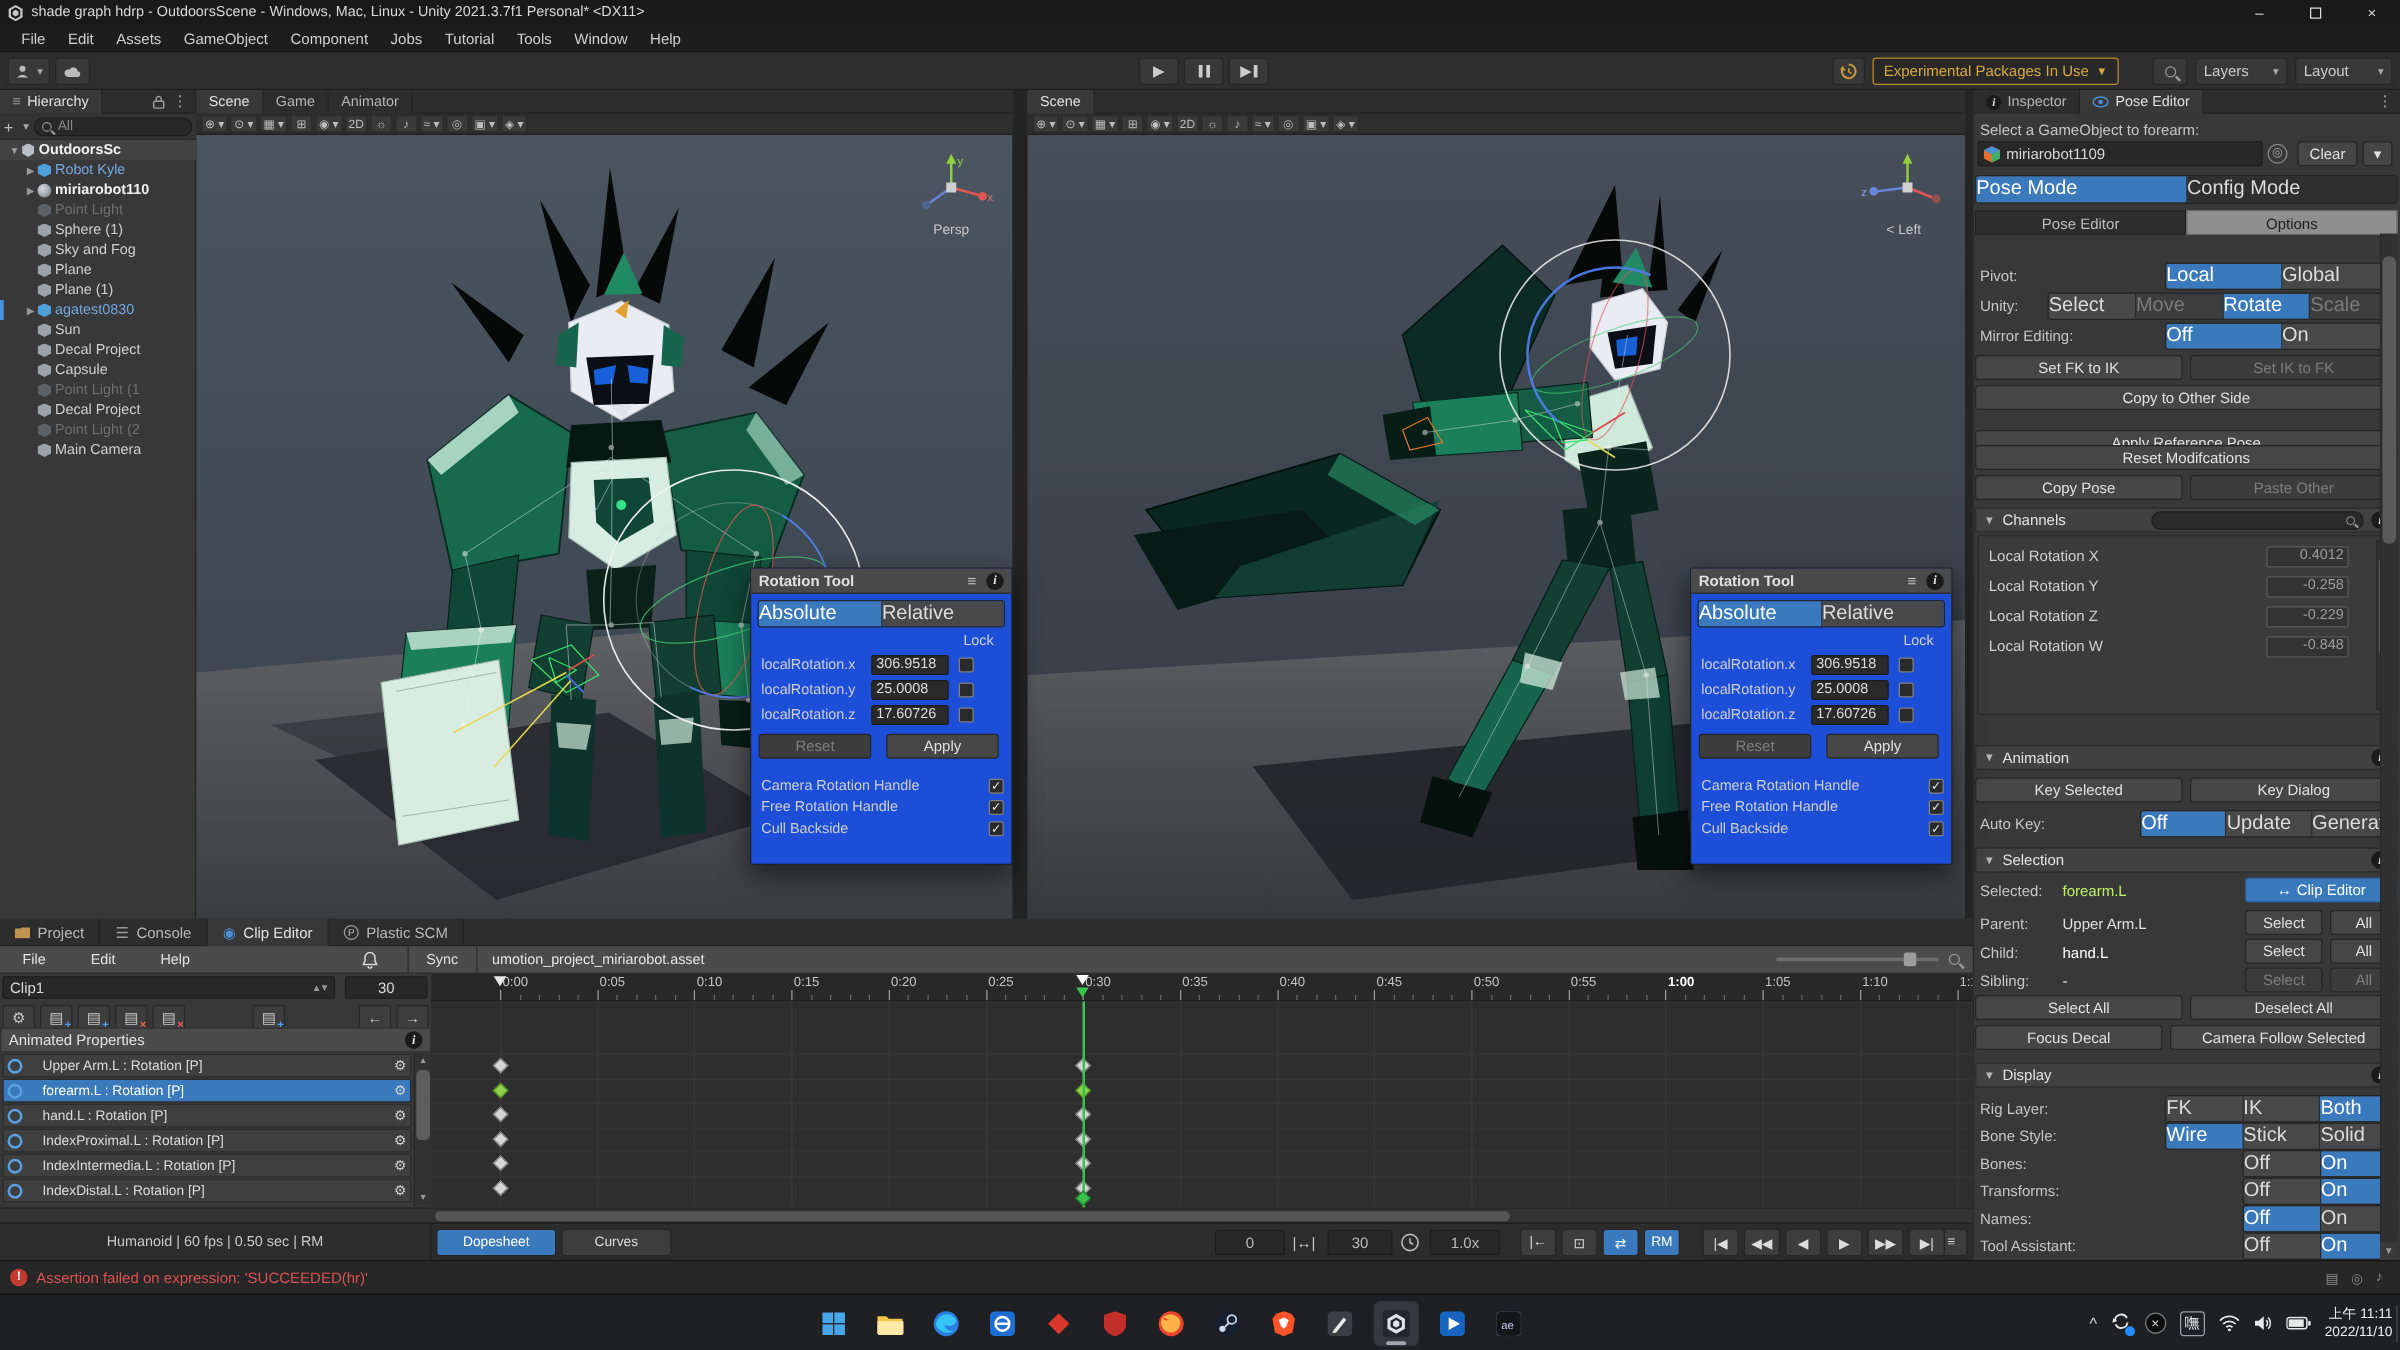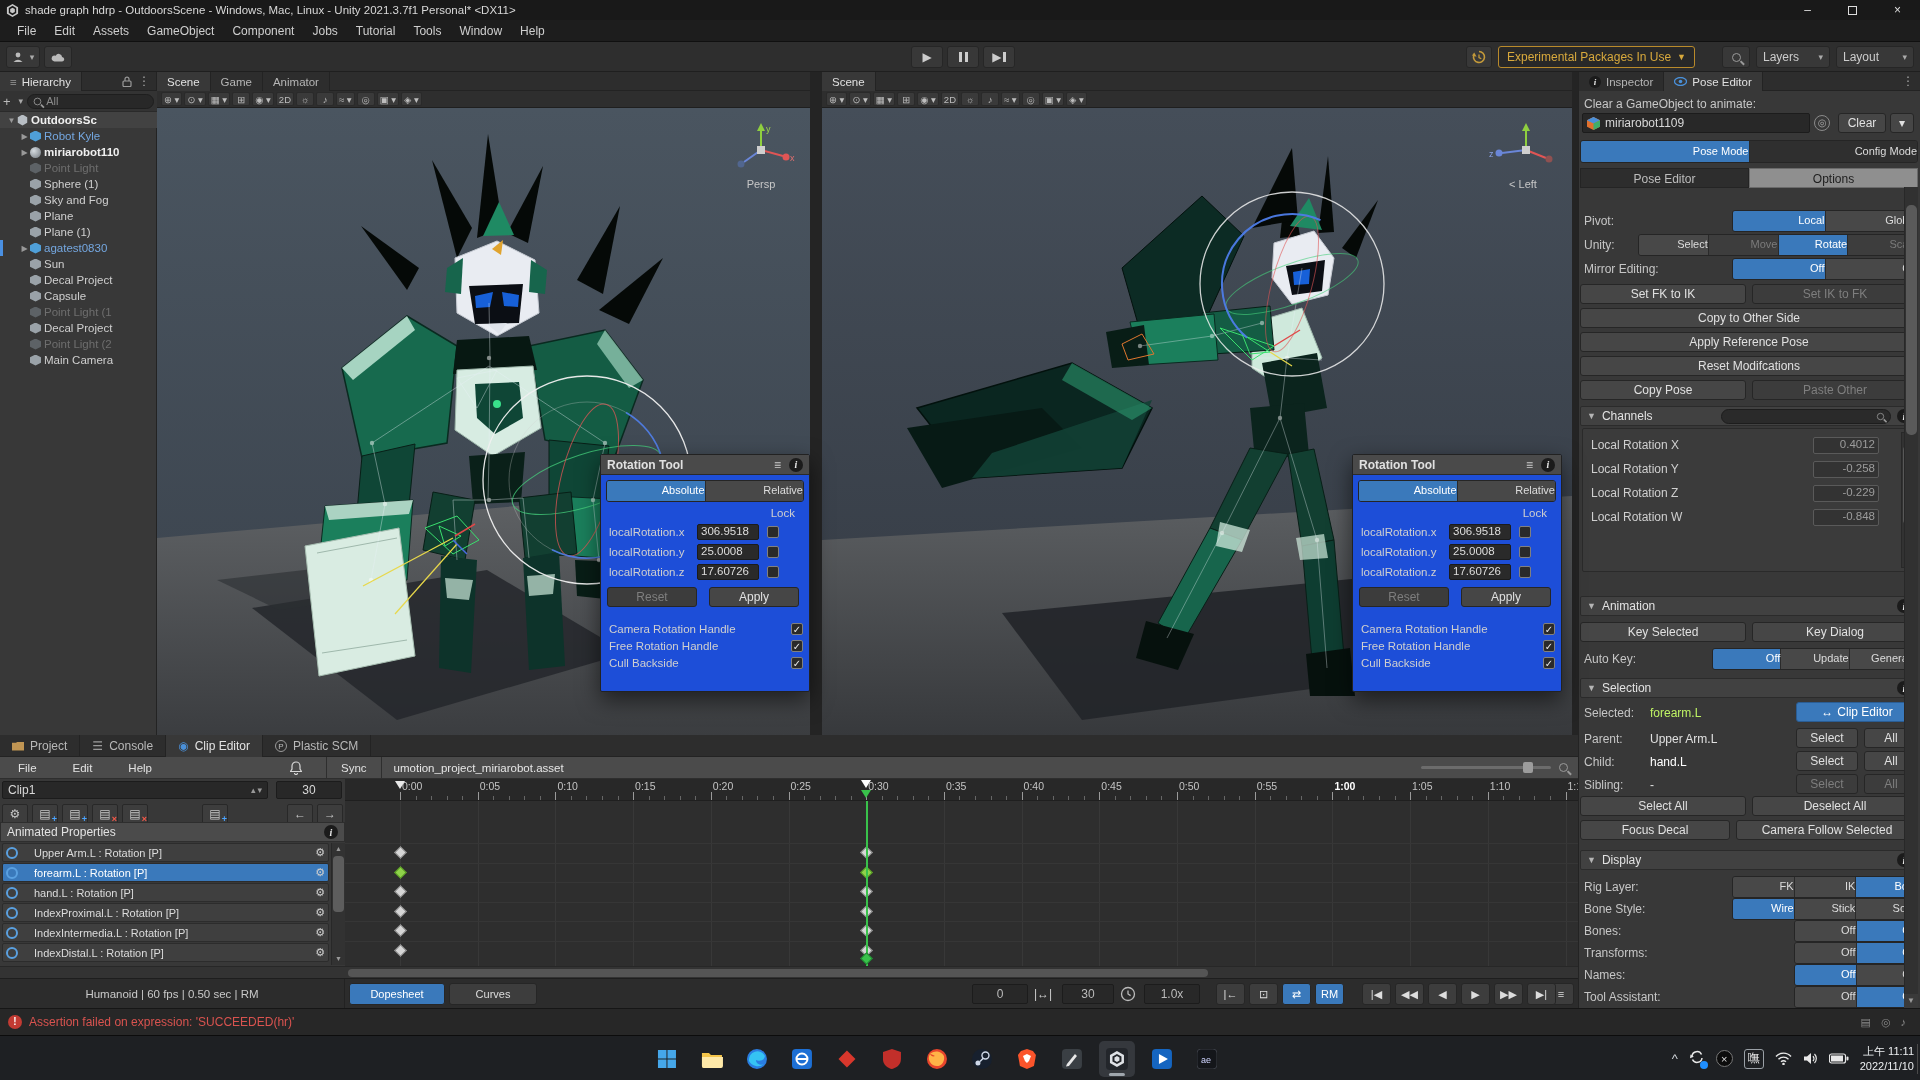--- a/index.html
+++ b/index.html
@@ -14,21 +14,21 @@
 .winbtn{width:45px;height:20px;display:flex;align-items:center;justify-content:center;color:#ddd;font-size:12px}
 #menubar{left:0;top:20px;width:1920px;height:22px;background:#1d1d1d;display:flex;align-items:center;padding-left:8px;border-bottom:1px solid #101010}
 .menu-item{padding:0 9px;color:#cfcfcf;font-size:12px}
 #toolbar{left:0;top:42px;width:1920px;height:30px;background:#2e2e2e;border-bottom:1px solid #1f1f1f}
 .tbtn{position:absolute;top:4px;height:22px;background:#383838;border:1px solid #262626;border-radius:3px;display:flex;align-items:center;justify-content:center;color:#ccc}
 #exp-badge{position:absolute;left:1498px;top:4px;height:22px;padding:0 8px;border:1px solid #b98a2b;border-radius:3px;color:#d8a93c;display:flex;align-items:center;font-size:12px;background:#282828}
 .drop{position:absolute;top:4px;height:22px;background:#383838;border:1px solid #262626;border-radius:3px;color:#ccc;display:flex;align-items:center;justify-content:space-between;padding:0 6px;font-size:12px}
 .caret{font-size:9px;color:#aaa;margin-left:6px}
 
 .seg{display:flex;border-radius:3px;overflow:hidden;border:1px solid #252525}
-.sb{flex:1;height:20px;line-height:19px;text-align:right;background:#484848;color:#dcdcdc;font-size:11px;border-right:1px solid #2a2a2a}
+.sb{flex:1;height:20px;line-height:19px;text-align:left;background:#484848;color:#dcdcdc;font-size:16px;border-right:1px solid #2a2a2a}
 .sb:last-child{border-right:none}
 .sb.on{background:#3a79bb;color:#fff}
 .sb.dis{color:#7b7b7b;background:#3d3d3d}
 .btn{height:20px;line-height:19px;text-align:center;background:#464646;border:1px solid #262626;border-radius:3px;color:#e0e0e0;font-size:12px}
 .btn.dis{color:#7e7e7e;background:#3c3c3c}
 .btn.blue{background:#3a79bb;color:#fff;border-color:#2a5d94}
 .field{background:#282828;border:1px solid #1c1c1c;border-radius:2px;color:#d8d8d8;overflow:hidden;white-space:nowrap}
 .hdr{position:absolute;left:1580px;width:338px;height:20px;background:#414141;border:1px solid #2b2b2b;border-radius:2px;display:flex;align-items:center;padding:0 6px;color:#e2e2e2}
 .hdr .tri{font-size:9px;color:#b5b5b5;margin-right:6px}
 .info-dot{width:14px;height:14px;border-radius:50%;background:#1b1b1b;color:#e8e8e8;font-size:10px;font-style:italic;font-weight:bold;display:flex;align-items:center;justify-content:center;font-family:"Liberation Serif",serif}
@@ -655,21 +655,21 @@
             <ellipse cx="6.5" cy="4.5" rx="6" ry="4" fill="none" stroke="#4a90d9" stroke-width="1.3"></ellipse>
             <circle cx="6.5" cy="4.5" r="1.8" fill="#4a90d9"></circle>
           </svg>
       <span>Pose Editor</span>
         </div>
     <div style="margin-left:auto;padding-right:6px;display:flex;align-items:center">
           <span class="kebab">⋮</span>
         </div>
   </div>
 </div>
-<span class="lb" style="left:1584px;top:97px">Clear a GameObject to animate:</span>
+<span class="lb" style="left:1584px;top:97px">Select a GameObject to forearm:</span>
 <div class="abs field" style="left:1582px;top:113px;width:228px;height:20px;display:flex;align-items:center;gap:5px;padding:0 4px">
   <svg width="13" height="13" viewBox="0 0 13 13">
         <polygon points="6.5,0 13,3.2 13,9.8 6.5,13 0,9.8 0,3.2" fill="#e0702e"></polygon>
         <polygon points="6.5,0 13,3.2 6.5,6.4 0,3.2" fill="#4a90d9"></polygon>
         <polygon points="6.5,6.4 13,3.2 13,9.8 6.5,13" fill="#3fae6a"></polygon>
       </svg>
   <span style="color:#d8d8d8">miriarobot1109</span>
 </div>
 <div class="abs" style="left:1814px;top:115px;width:16px;height:16px;border-radius:50%;border:1px solid #8a8a8a;color:#aaa;font-size:10px;text-align:center;line-height:14px">◎</div>
 <div class="abs btn" style="left:1838px;top:113px;width:48px"><span>Clear</span></div>
@@ -695,21 +695,21 @@
   <div class="sb dis">Scale</div>
 </div>
 <span class="lb" style="left:1584px;top:262px">Mirror Editing:</span>
 <div class="abs seg" style="left:1732px;top:258px;width:186px">
   <div class="sb on">Off</div>
   <div class="sb">On</div>
 </div>
 <div class="abs btn" style="left:1580px;top:284px;width:166px">Set FK to IK</div>
 <div class="abs btn dis" style="left:1752px;top:284px;width:166px">Set IK to FK</div>
 <div class="abs btn" style="left:1580px;top:308px;width:338px">Copy to Other Side</div>
-<div class="abs btn" style="left:1580px;top:332px;width:338px">Apply Reference Pose</div>
+<div class="abs btn" style="left:1580px;top:344px;width:338px">Apply Reference Pose</div>
 <div class="abs btn" style="left:1580px;top:356px;width:338px">Reset Modifcations</div>
 <div class="abs btn" style="left:1580px;top:380px;width:166px">Copy Pose</div>
 <div class="abs btn dis" style="left:1752px;top:380px;width:166px">Paste Other</div>
 
 <div class="hdr" style="top:406px">
   <span class="tri">▼</span>
       <span>Channels</span>
   <div style="margin-left:auto;display:flex;align-items:center;gap:6px">
     <div style="width:170px;height:15px;background:#2a2a2a;border:1px solid #1d1d1d;border-radius:8px;display:flex;align-items:center;justify-content:flex-end;padding:0 5px">
           <span class="mag" style="transform:scale(.8)"></span>

